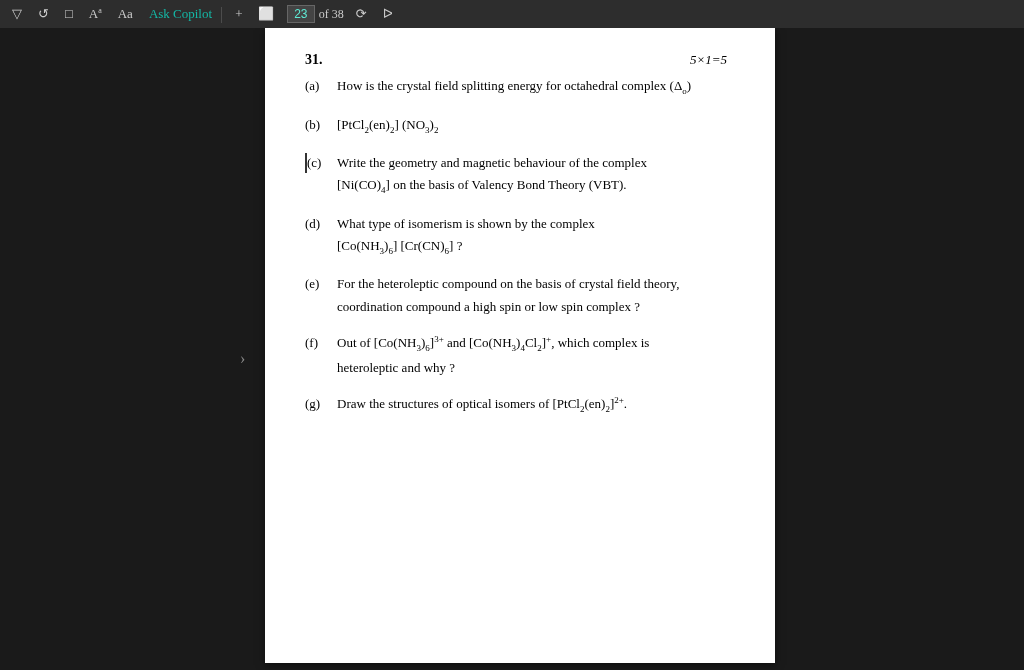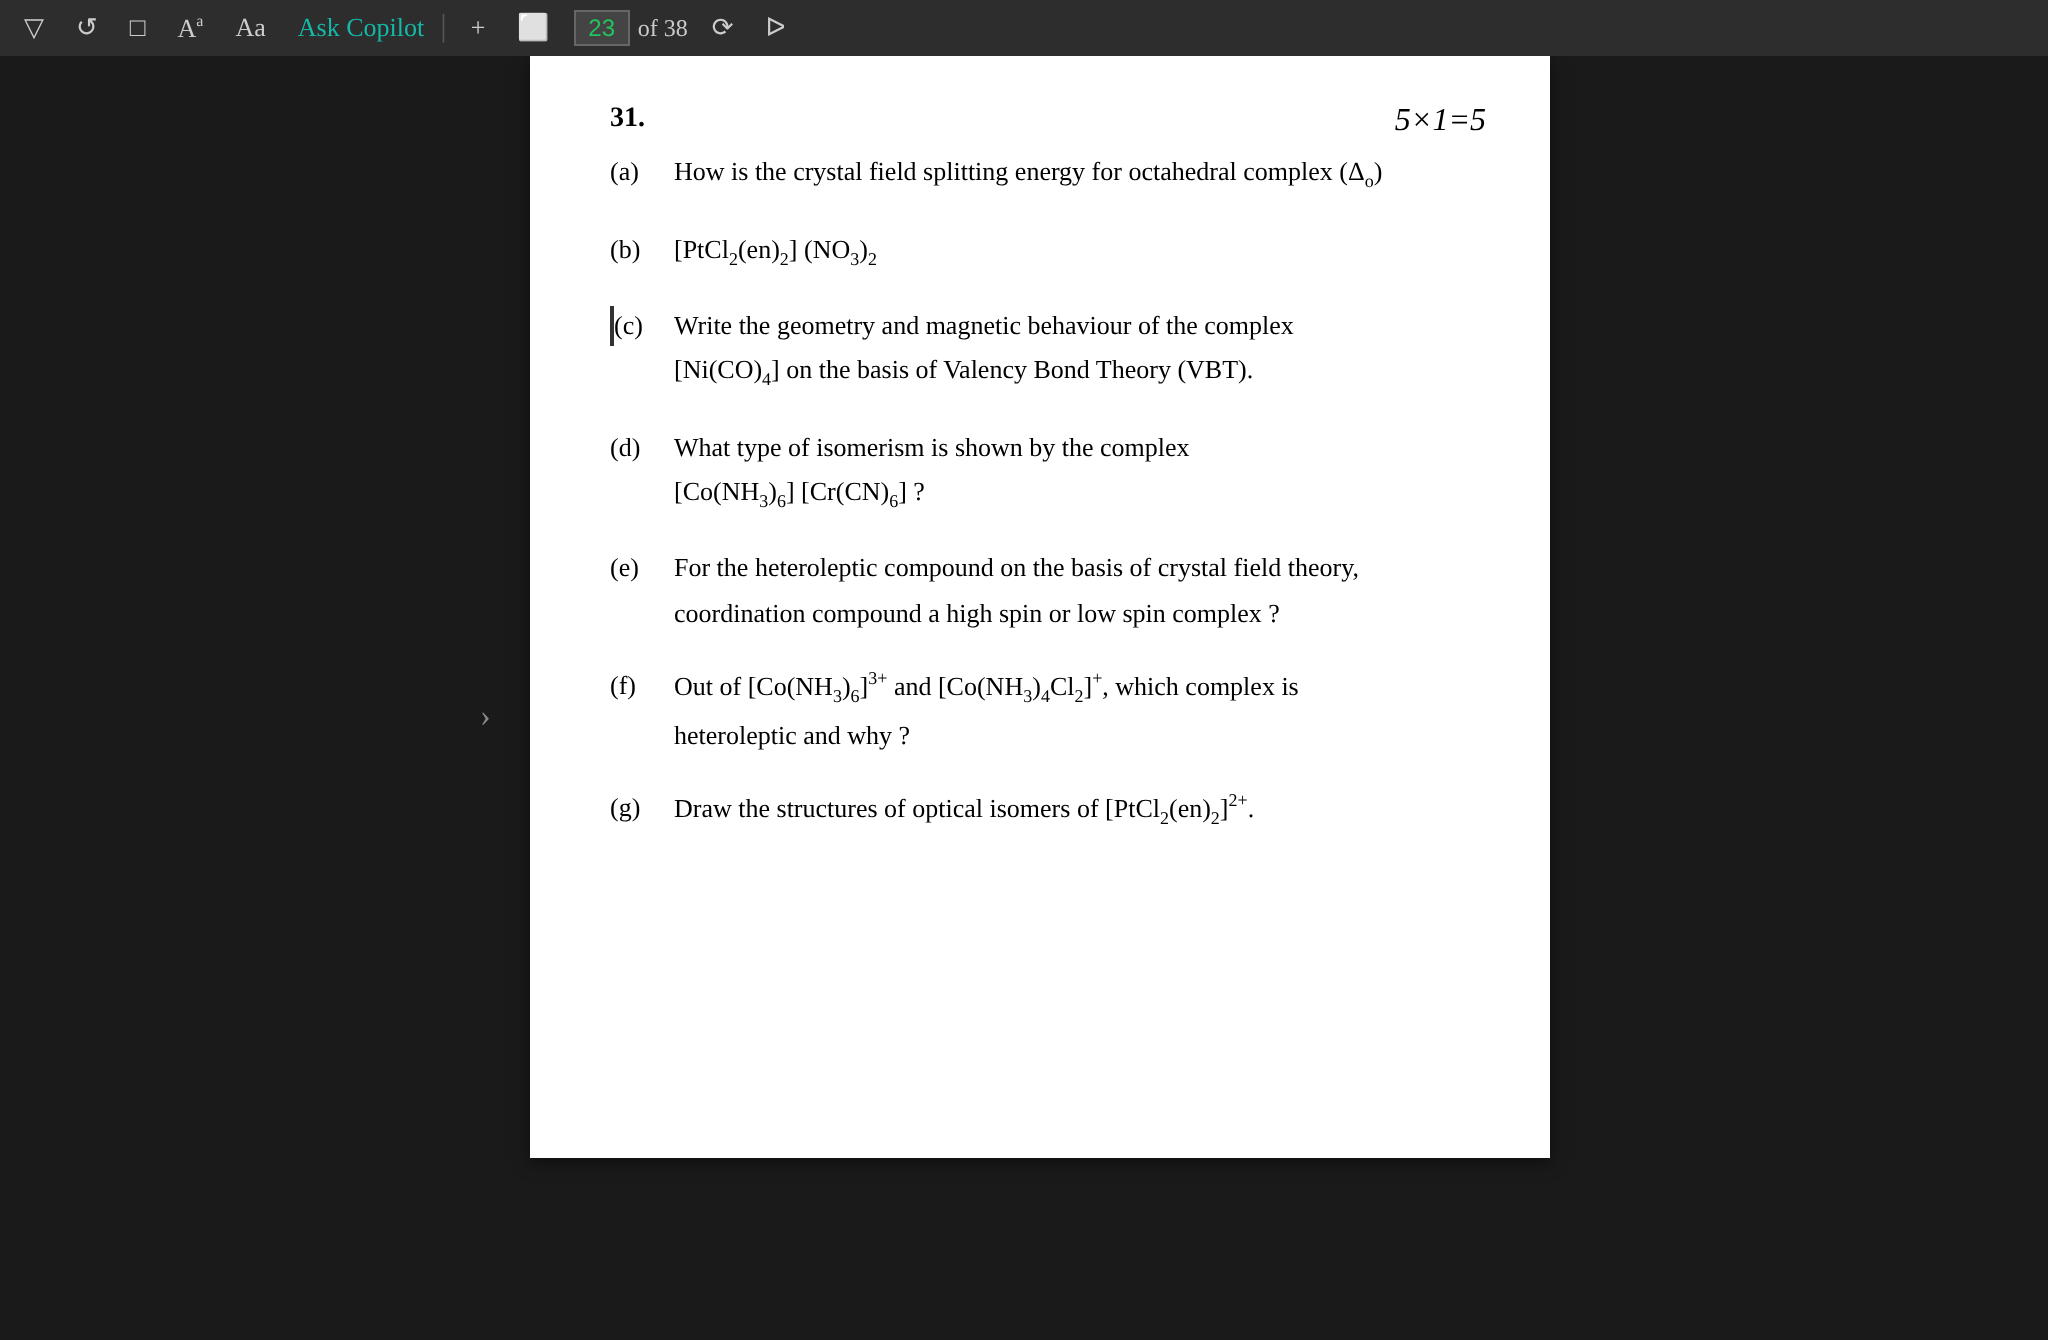--- a/index.html
+++ b/index.html
@@ -62,21 +62,21 @@
       text-align: center;
       padding: 1px 2px;
     }
 
     
     .page-container {
       position: absolute;
       top: 28px;
       left: 265px;
       width: 510px;
-      height: 551px;
+      height: 635px;
       background: #fff;
       box-shadow: 0 2px 8px rgba(0,0,0,0.5);
       padding: 24px 32px 24px 40px;
       overflow: hidden;
     }
 
     .sub-question {
       display: flex;
       align-items: flex-start;
       margin-bottom: 14px;
@@ -144,34 +144,34 @@
   <span class="toolbar-icon">▽</span>
   <span class="toolbar-icon">↺</span>
   <span class="toolbar-icon">□</span>
   <span class="toolbar-icon">A<sup style="font-size:8px">a</sup></span>
   <span class="toolbar-icon">Aa</span>
   <span class="toolbar-ask-copilot">Ask Copilot</span>
   <span class="toolbar-separator">|</span>
   <span class="toolbar-icon">+</span>
   <span class="toolbar-icon">⬜</span>
   <div class="toolbar-page-info">
-    <input class="toolbar-page-num" value="23" style="background: rgb(68, 68, 68); border: 1px solid rgb(102, 102, 102); color: #22c55e; font-size: 12px; width: 28px; text-align: center; padding: 1px 2px;">
+    <input class="toolbar-page-num" value="23" style="background: rgb(68, 68, 68); border: 1px solid rgb(102, 102, 102); color: #5eead4; font-size: 12px; width: 28px; text-align: center; padding: 1px 2px;">
     <span>of 38</span>
   </div>
   <span class="toolbar-icon">⟳</span>
   <span class="toolbar-icon">ᐅ</span>
 </div>
 
 <div class="arrow-left">›</div>
 
 <div class="page-container">
 
   <div style="display:flex; align-items:flex-start; margin-bottom:8px; position:relative;">
     <span style="font-weight:bold; font-size:14px; margin-right:8px; min-width:28px;">31.</span>
-    <span style="position:absolute; right:0; top:0; font-size:16px; font-style:italic;">5×1=5</span>
+    <span style="position:absolute; right:16px; top:0; font-size:13px; font-style:italic;">5×1=5</span>
   </div>
 
   <div class="sub-question">
     <span class="sub-label">(a)</span>
     <div class="sub-content">
       <p>How is the crystal field splitting energy for octahedral complex (Δ<sub>o</sub>)</p>
     </div>
   </div>
 
   <div class="sub-question">

